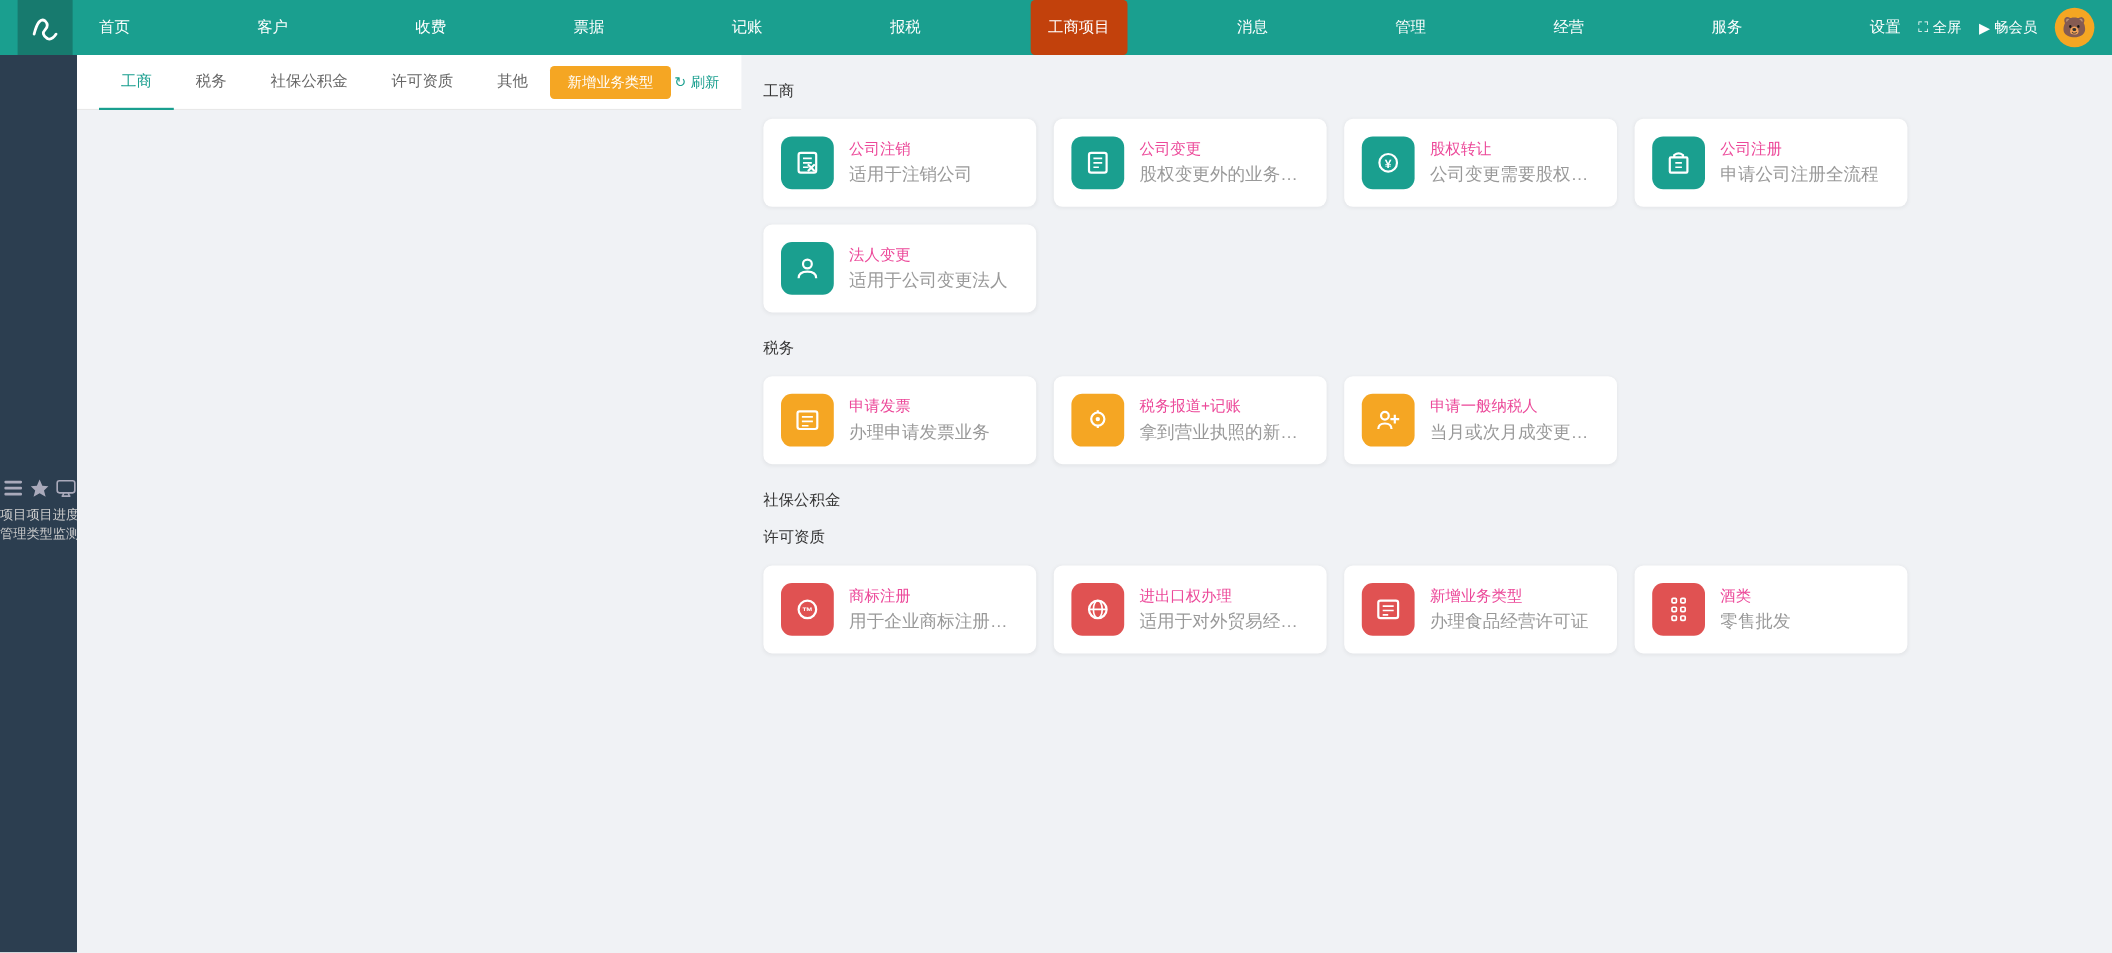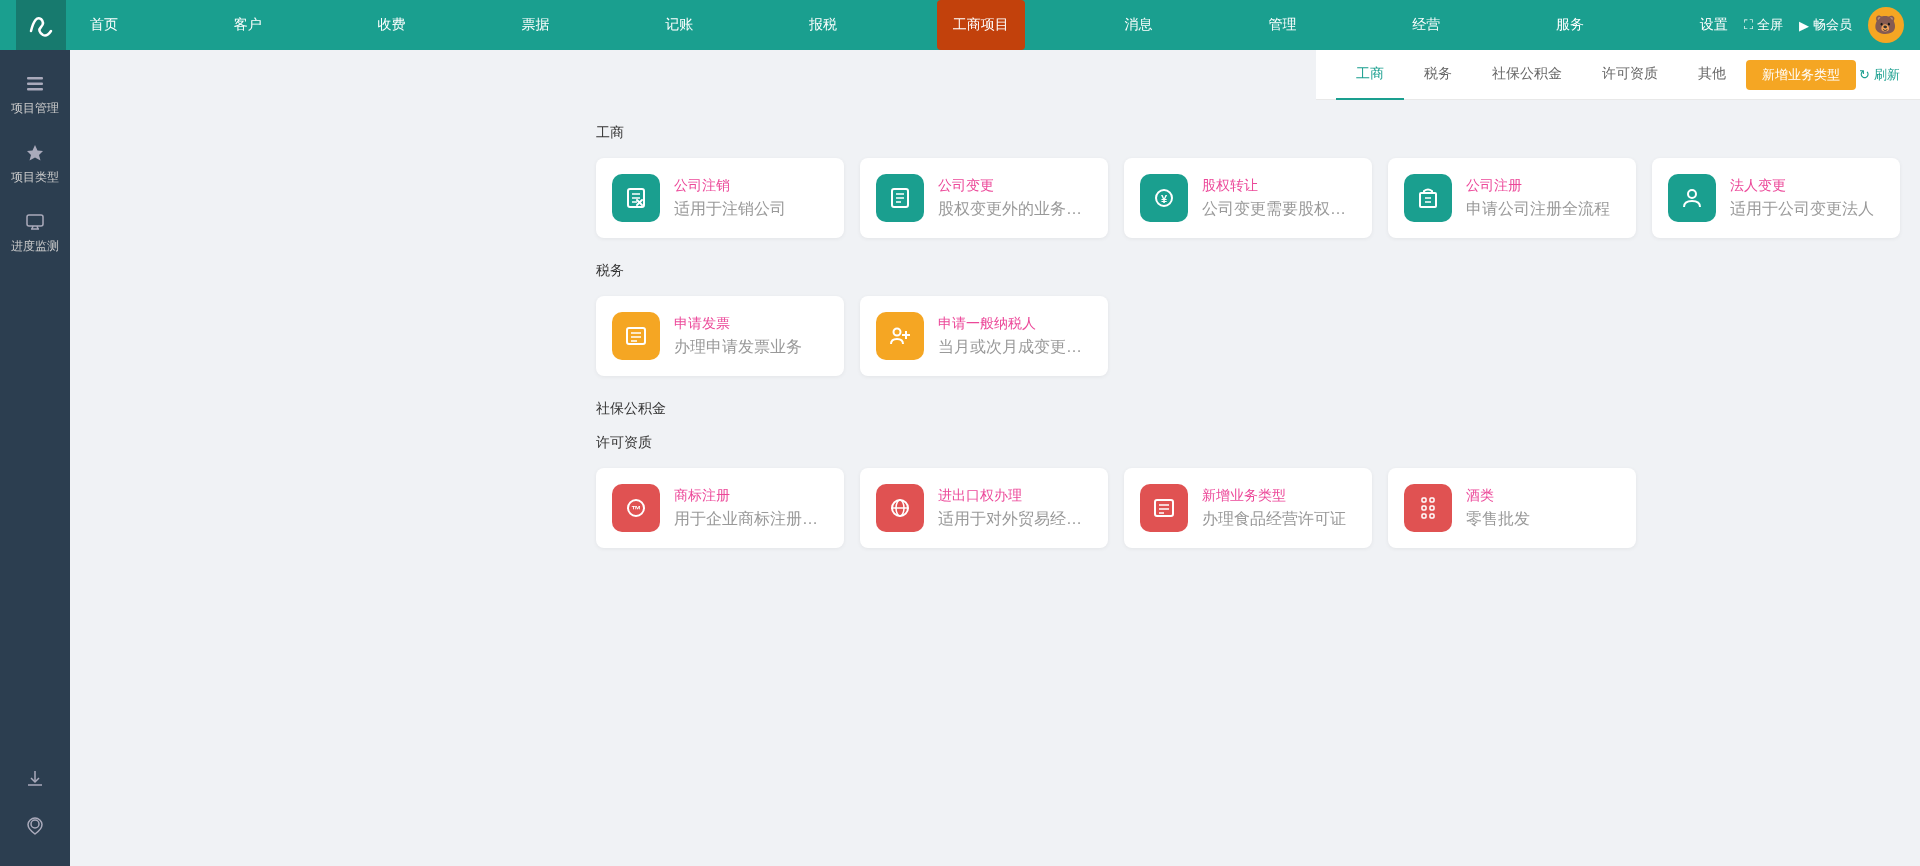--- a/index.html
+++ b/index.html
@@ -75,21 +75,21 @@
       display: flex;
       flex: 1;
       overflow: hidden;
     }
 
     
     .left-sidebar {
       width: 70px;
       background: #2c3e50;
       display: flex;
-      flex-direction: column;
+      flex-direction: row;
       align-items: center;
       padding-top: 10px;
       flex-shrink: 0;
     }
     .sidebar-item {
       display: flex;
       flex-direction: column;
       align-items: center;
       color: #aab;
       font-size: 12px;
@@ -112,24 +112,23 @@
       display: flex;
       flex-direction: column;
       align-items: center;
       padding-bottom: 16px;
     }
 
     
     .content-area {
       flex: 1;
       display: flex;
-      flex-direction: column;
+      flex-direction: row;
       overflow: hidden;
       background: #f0f2f5;
-      align-items: flex-end;
     }
 
     
     .tabs-bar {
       background: #fff;
       display: flex;
       align-items: center;
       padding: 0 20px;
       height: 50px;
       border-bottom: 1px solid #e8e8e8;
@@ -431,20 +430,34 @@
               </svg>
       </div>
       <div class="card-info">
         <div class="card-title">申请发票</div>
         <div class="card-desc">办理申请发票业务</div>
       </div>
     </div>
           <div class="service-card">
       <div class="card-icon orange" style="background:#f5a623">
         <svg width="26" height="26" viewBox="0 0 26 26" fill="none">
+                <circle cx="13" cy="12" r="6" stroke="white" stroke-width="2" fill="none"></circle>
+                <circle cx="13" cy="12" r="2" fill="white"></circle>
+                <line x1="13" y1="4" x2="13" y2="6" stroke="white" stroke-width="2"></line>
+                <line x1="13" y1="18" x2="13" y2="20" stroke="white" stroke-width="2"></line>
+              </svg>
+      </div>
+      <div class="card-info">
+        <div class="card-title">税务报道+记账</div>
+        <div class="card-desc">拿到营业执照的新公司</div>
+      </div>
+    </div>
+          <div class="service-card">
+      <div class="card-icon orange" style="background:#f5a623">
+        <svg width="26" height="26" viewBox="0 0 26 26" fill="none">
                 <circle cx="10" cy="9" r="3.5" stroke="white" stroke-width="2" fill="none"></circle>
                 <path d="M4 21 Q4 16 10 16 Q16 16 16 21" stroke="white" stroke-width="2" fill="none"></path>
                 <line x1="19" y1="8" x2="19" y2="16" stroke="white" stroke-width="2"></line>
                 <line x1="15" y1="12" x2="23" y2="12" stroke="white" stroke-width="2"></line>
               </svg>
       </div>
       <div class="card-info">
         <div class="card-title">申请一般纳税人</div>
         <div class="card-desc">当月或次月成变更完成</div>
       </div>

